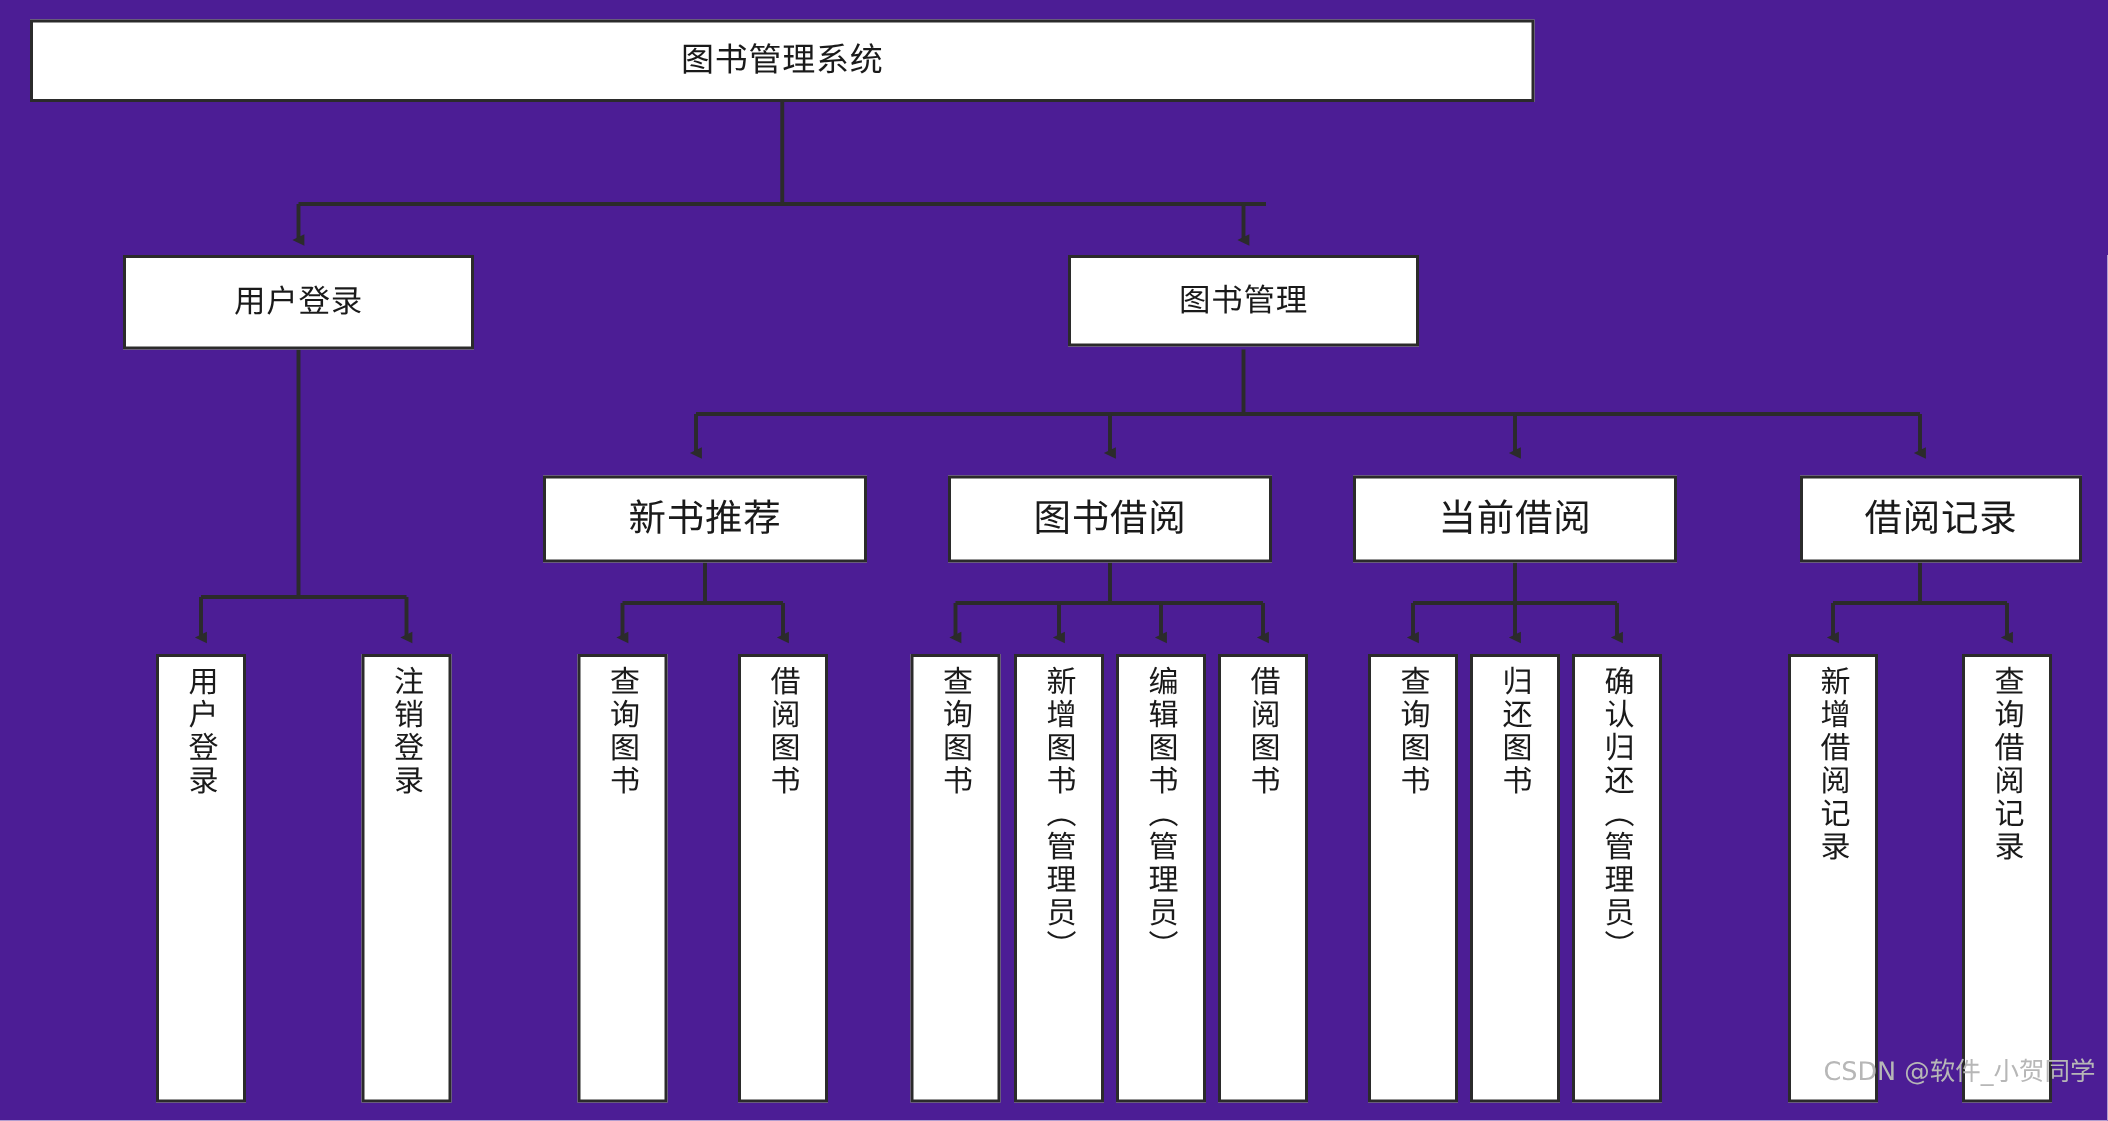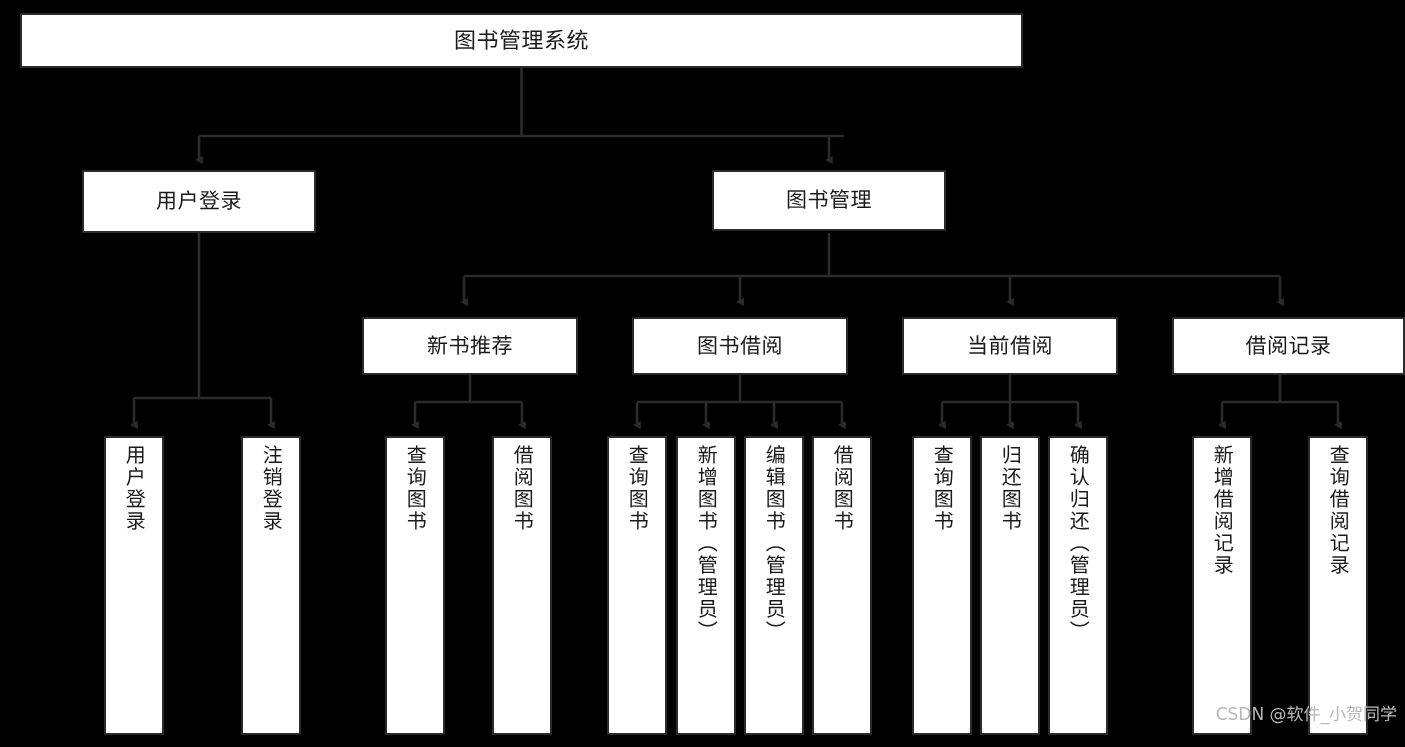--- a/index.html
+++ b/index.html
@@ -9,21 +9,21 @@
     background: #ffffff;
   }
   body {
     font-family: "DejaVu Sans", "Liberation Sans", sans-serif;
     color: #1a1a1a;
   }
   #diagram-canvas {
     position: relative;
     width: 1405px;
     height: 747px;
-    background: #000000;
+    background: #4c1d95;
     overflow: hidden;
   }
   #connector-layer {
     position: absolute;
     left: 0;
     top: 0;
     width: 1405px;
     height: 747px;
     pointer-events: none;
   }
@@ -40,21 +40,21 @@
   .node-label {
     font-size: 21px;
     line-height: 1.15;
     letter-spacing: 0.5px;
     color: #1a1a1a;
     white-space: nowrap;
     user-select: none;
   }
   .node.level-0 .node-label { font-size: 22px; }
   .node.level-1 .node-label { font-size: 21px; }
-  .node.level-2 .node-label { font-size: 21px; }
+  .node.level-2 .node-label { font-size: 25px; }
   .node.leaf {
     align-items: flex-start;
     padding-top: 6px;
   }
   .node.leaf .node-label {
     writing-mode: vertical-rl;
     text-orientation: upright;
     font-size: 20px;
     line-height: 1.22;
     letter-spacing: 2px;
@@ -140,21 +140,21 @@
 
   <div class="node level-2" style="left:362px; top:317px; width:216px; height:58px;">
     <span class="node-label">新书推荐</span>
   </div>
   <div class="node level-2" style="left:632px; top:317px; width:216px; height:58px;">
     <span class="node-label">图书借阅</span>
   </div>
   <div class="node level-2" style="left:902px; top:317px; width:216px; height:58px;">
     <span class="node-label">当前借阅</span>
   </div>
-  <div class="node level-2" style="left:1172px; top:317px; width:233px; height:58px;">
+  <div class="node level-2" style="left:1200px; top:317px; width:188px; height:58px;">
     <span class="node-label">借阅记录</span>
   </div>
 
   <div class="node leaf" style="left:104px; top:436px; width:60px; height:299px;">
     <span class="node-label">用户登录</span>
   </div>
   <div class="node leaf" style="left:241px; top:436px; width:60px; height:299px;">
     <span class="node-label">注销登录</span>
   </div>
 

